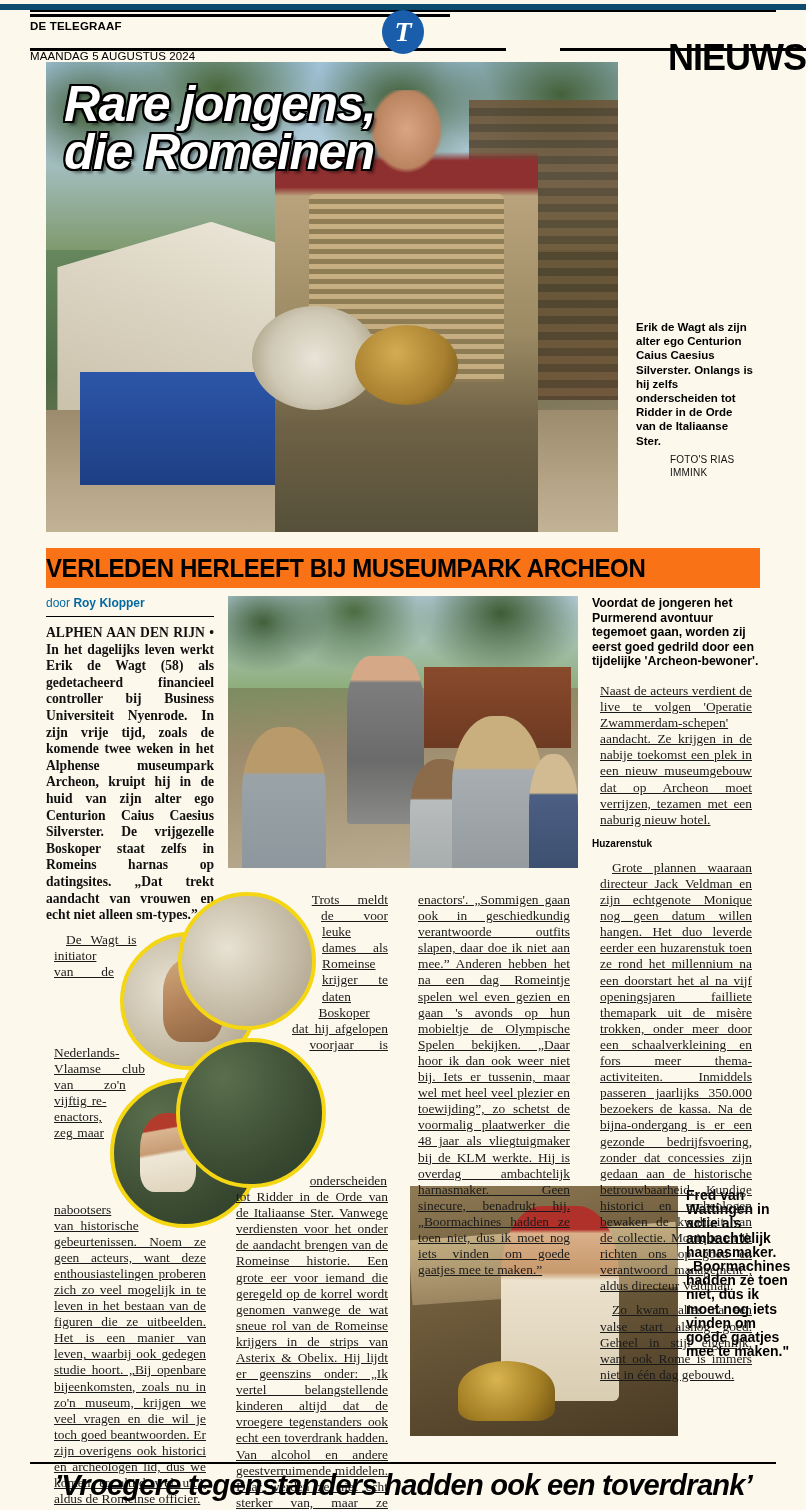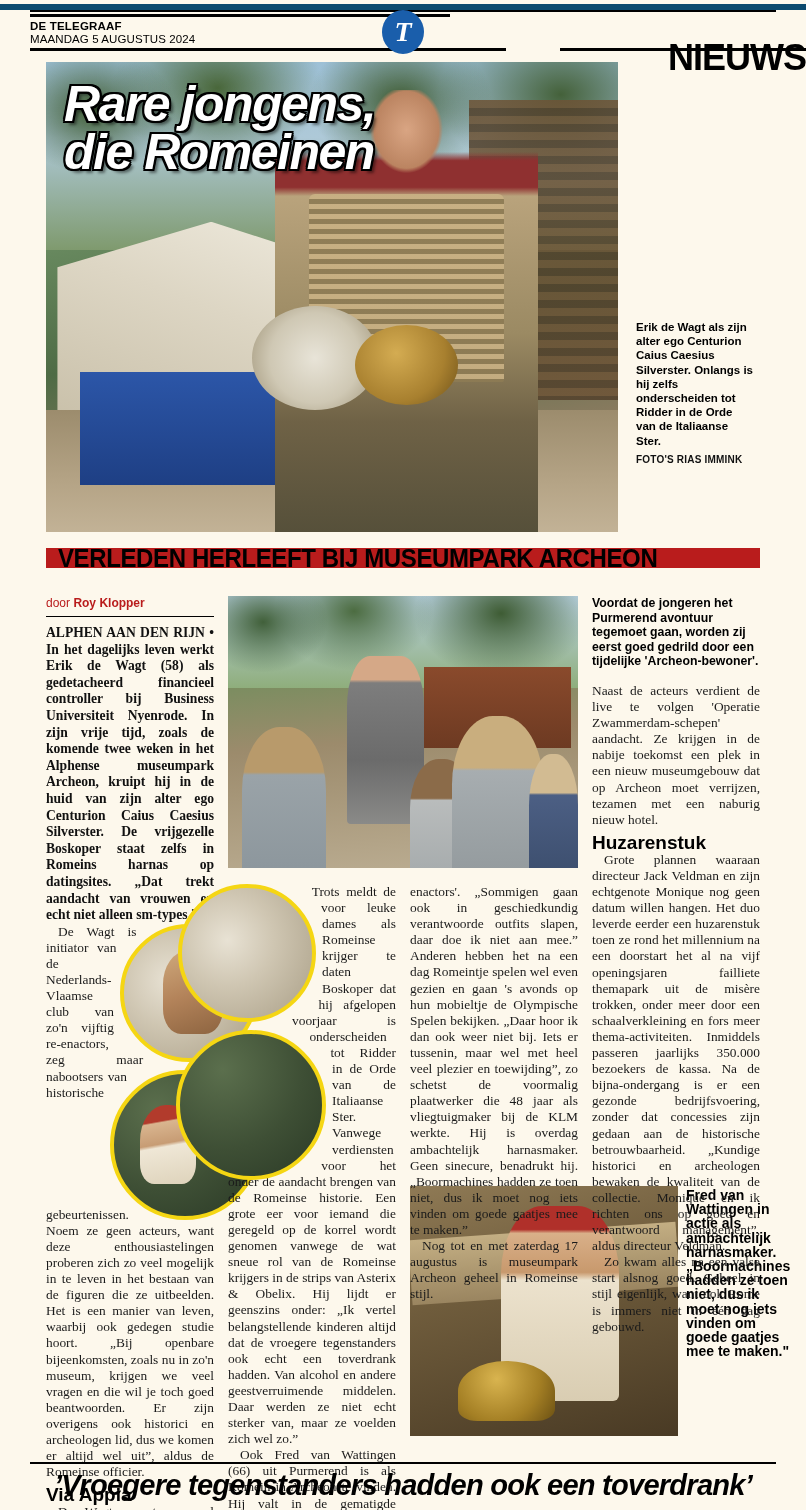--- a/index.html
+++ b/index.html
@@ -34,21 +34,21 @@
     font-weight: bold;
     font-size: 11.5px;
     letter-spacing: .2px;
     color: #000;
   }
   .mast-date {
     font-family: "Liberation Sans", sans-serif;
     font-size: 11.5px;
     letter-spacing: .1px;
     color: #000;
-    margin-top: 1px;
+    margin-top: 18px;
   }
   .mast-rule-left {
     position: absolute;
     left: 30px; right: 300px; top: 38px;
     border-bottom: 3px solid #000;
   }
   .mast-rule-right {
     position: absolute;
     left: 560px; right: 0; top: 38px;
     border-bottom: 3px solid #000;
@@ -172,36 +172,36 @@
     position: absolute;
     left: 590px; top: 258px;
     width: 118px;
     font-family: "Liberation Sans", sans-serif;
     font-weight: bold;
     font-size: 11.5px;
     line-height: 14.2px;
     color: #000;
   }
   .hero-credit {
-    font-weight: bold;
+    font-weight: normal;
     font-size: 10px;
     line-height: 13px;
     letter-spacing: .2px;
     margin-top: 5px;
     color: #111;
+    margin-left: 34px;
   }
 
   
   .yellow-banner {
     position: absolute;
     left: 46px; top: 548px;
-    width: 714px; height: 20px;
-    background: #b91c1c;
+    width: 714px; height: 40px;
+    background: #f97316;
     display: flex; align-items: center;
-    padding-left: 12px;
   }
   .yellow-banner span {
     font-family: "Liberation Sans", sans-serif;
     font-weight: bold;
     font-size: 25px;
     letter-spacing: -0.4px;
     color: #000;
     transform: scaleX(.96);
     transform-origin: left center;
   }
@@ -219,21 +219,21 @@
     height: 860px;
   }
   .col1 { left: 0; }
   .col2 { left: 182px; }
   .col3 { left: 364px; }
   .col4 { left: 546px; width: 168px; }
 
   .byline {
     font-family: "Liberation Sans", sans-serif;
     font-size: 12px;
-    color: #b91c1c;
+    color: #0369a1;
     padding-bottom: 6px;
     border-bottom: 1.5px solid #000;
     margin-bottom: 8px;
   }
   .byline b { font-weight: bold; }
 
   .lead {
     font-family: "Liberation Serif", serif;
     font-weight: bold;
     font-size: 13.6px;
@@ -244,27 +244,27 @@
   }
 
   .body-text {
     font-family: "Liberation Serif", serif;
     font-size: 13.4px;
     line-height: 16.1px;
     text-align: justify;
     color: #1a1a1a;
     hyphens: auto;
   }
-  .body-text p { text-indent: 12px; margin: 0; }
+  .body-text p { text-indent: 12px; margin: 8px; text-decoration: underline; }
   .body-text p.noindent { text-indent: 0; }
 
   .subhead {
     font-family: "Liberation Sans", sans-serif;
     font-weight: bold;
-    font-size: 19px;
+    font-size: 10px;
     color: #000;
     margin: 7px 0 1px 0;
   }
 
   .kicker {
     font-family: "Liberation Sans", sans-serif;
     font-weight: bold;
     font-size: 12.3px;
     line-height: 14.6px;
     color: #000;
@@ -480,21 +480,20 @@
       <div class="circ circ-d"></div>
       <p>Trots meldt de voor leuke dames als Romeinse krijger te daten Boskoper dat hij afgelopen voorjaar is onderscheiden tot Ridder in de Orde van de Italiaanse Ster. Vanwege verdiensten voor het onder de aandacht brengen van de Romeinse historie. Een grote eer voor iemand die geregeld op de korrel wordt genomen vanwege de wat sneue rol van de Romeinse krijgers in de strips van Asterix &amp; Obelix. Hij lijdt er geenszins onder: „Ik vertel belangstellende kinderen altijd dat de vroegere tegenstanders ook echt een toverdrank hadden. Van alcohol en andere geestverruimende middelen. Daar werden ze niet echt sterker van, maar ze voelden zich wel zo.”</p>
       <p>Ook Fred van Wattingen (66) uit Purmerend is als Romein in Archeon te vinden. Hij valt in de gematigde categorie 're-</p>
     </div>
   </div>
 
   <div class="col col3">
     <div style="height:288px"></div>
     <div class="body-text">
       <p class="noindent">enactors'. „Sommigen gaan ook in geschiedkundig verantwoorde outfits slapen, daar doe ik niet aan mee.” Anderen hebben het na een dag Romeintje spelen wel even gezien en gaan 's avonds op hun mobieltje de Olympische Spelen bekijken. „Daar hoor ik dan ook weer niet bij. Iets er tussenin, maar wel met heel veel plezier en toewijding”, zo schetst de voormalig plaatwerker die 48 jaar als vliegtuigmaker bij de KLM werkte. Hij is overdag ambachtelijk harnasmaker. Geen sinecure, benadrukt hij. „Boormachines hadden ze toen niet, dus ik moet nog iets vinden om goede gaatjes mee te maken.”</p>
-      <p>Nog tot en met zaterdag 17 augustus is museumpark Archeon geheel in Romeinse stijl.</p>
     </div>
   </div>
 
   <div class="col col4">
     <div class="kicker">Voordat de jongeren het Purmerend avontuur tegemoet gaan, worden zij eerst goed gedrild door een tijdelijke 'Archeon-bewoner'.</div>
     <div class="body-text">
       <p class="noindent">Naast de acteurs verdient de live te volgen 'Operatie Zwammerdam-schepen' aandacht. Ze krijgen in de nabije toekomst een plek in een nieuw museumgebouw dat op Archeon moet verrijzen, tezamen met een naburig nieuw hotel.</p>
       <div class="subhead">Huzarenstuk</div>
       <p>Grote plannen waaraan directeur Jack Veldman en zijn echtgenote Monique nog geen datum willen hangen. Het duo leverde eerder een huzarenstuk toen ze rond het millennium na een doorstart het al na vijf openingsjaren failliete themapark uit de misère trokken, onder meer door een schaalverkleining en fors meer thema-activiteiten. Inmiddels passeren jaarlijks 350.000 bezoekers de kassa. Na de bijna-ondergang is er een gezonde bedrijfsvoering, zonder dat concessies zijn gedaan aan de historische betrouwbaarheid. „Kundige historici en archeologen bewaken de kwaliteit van de collectie. Monique en ik richten ons op goed en verantwoord management”, aldus directeur Veldman.</p>
       <p>Zo kwam alles na een valse start alsnog goed. Geheel in stijl eigenlijk, want ook Rome is immers niet in één dag gebouwd.</p>

